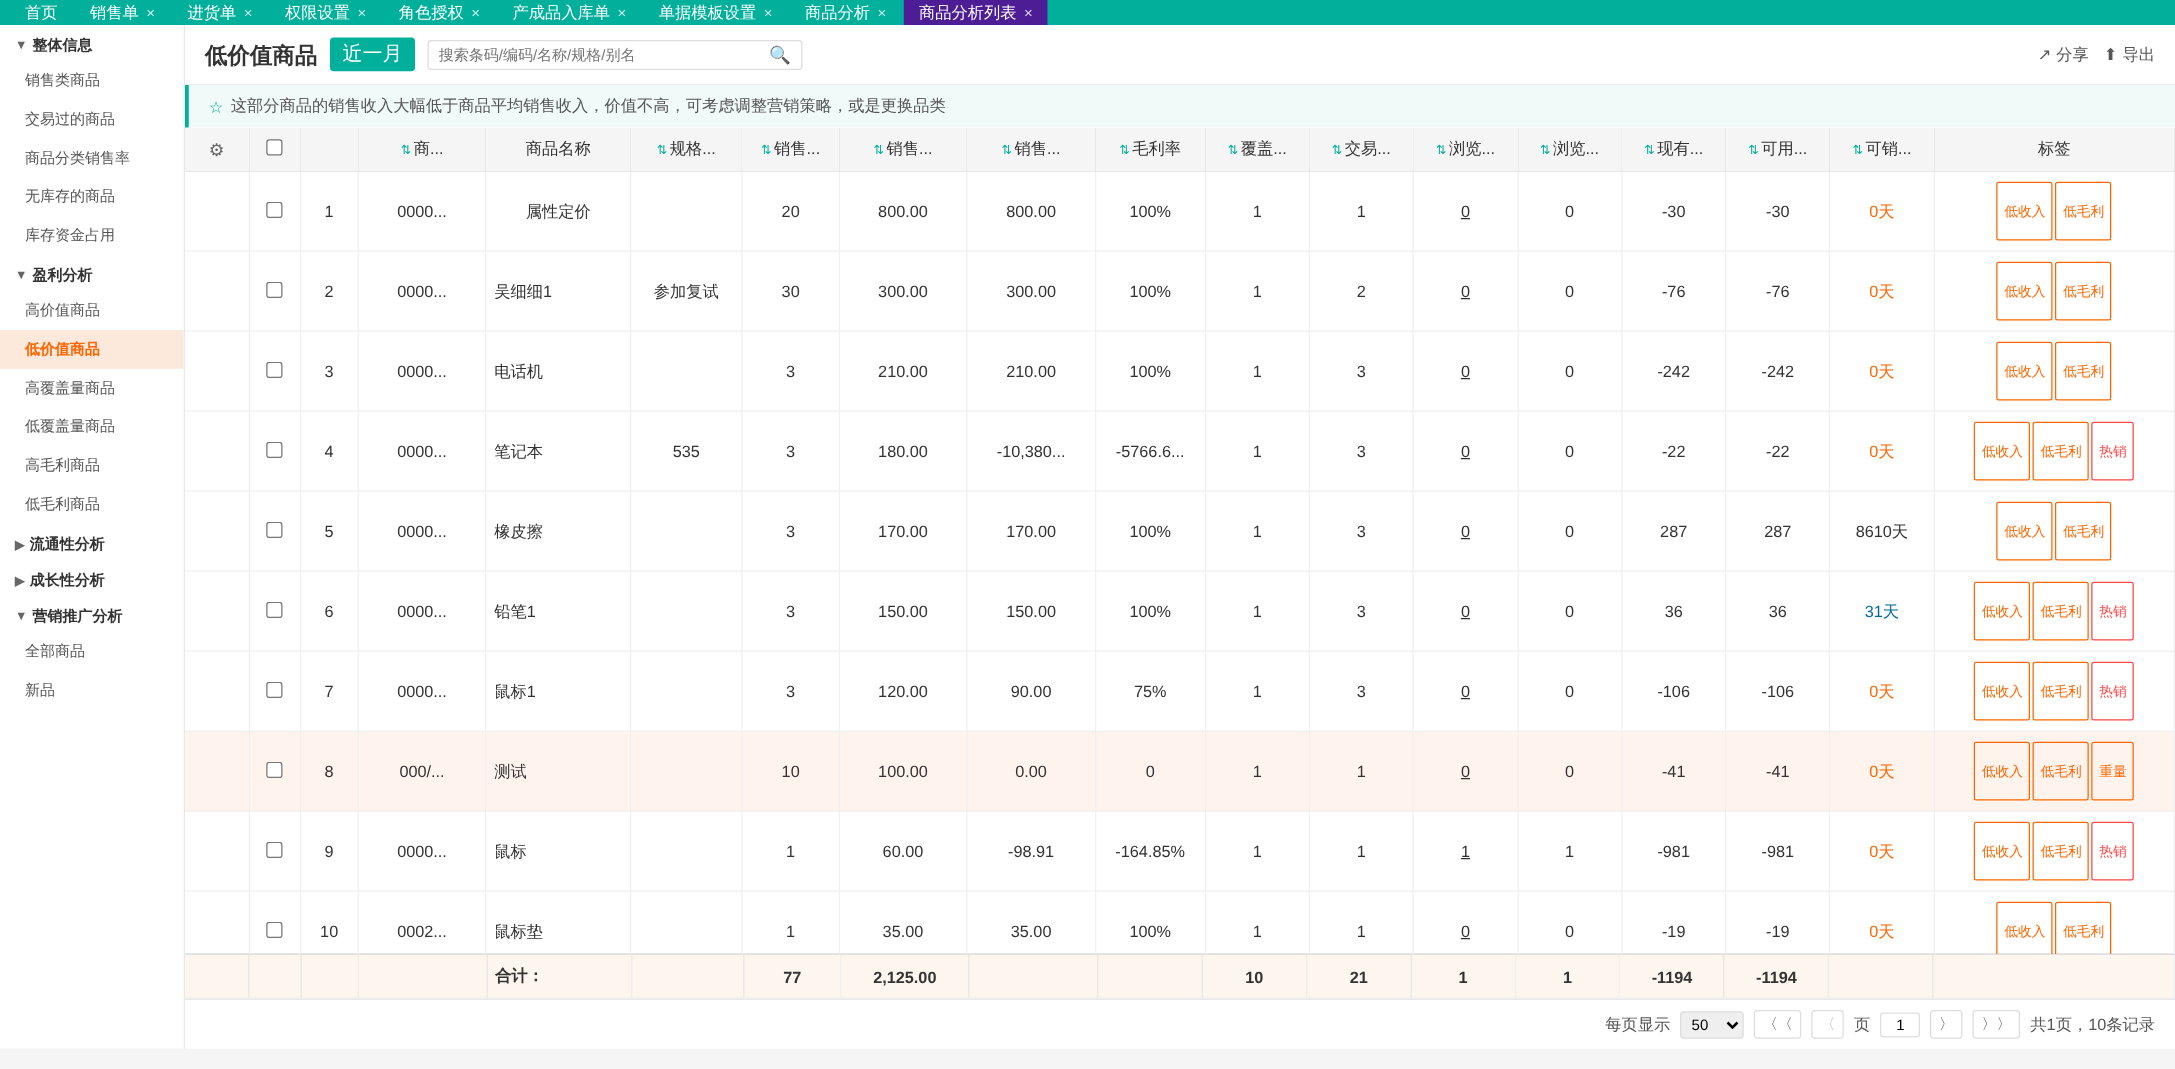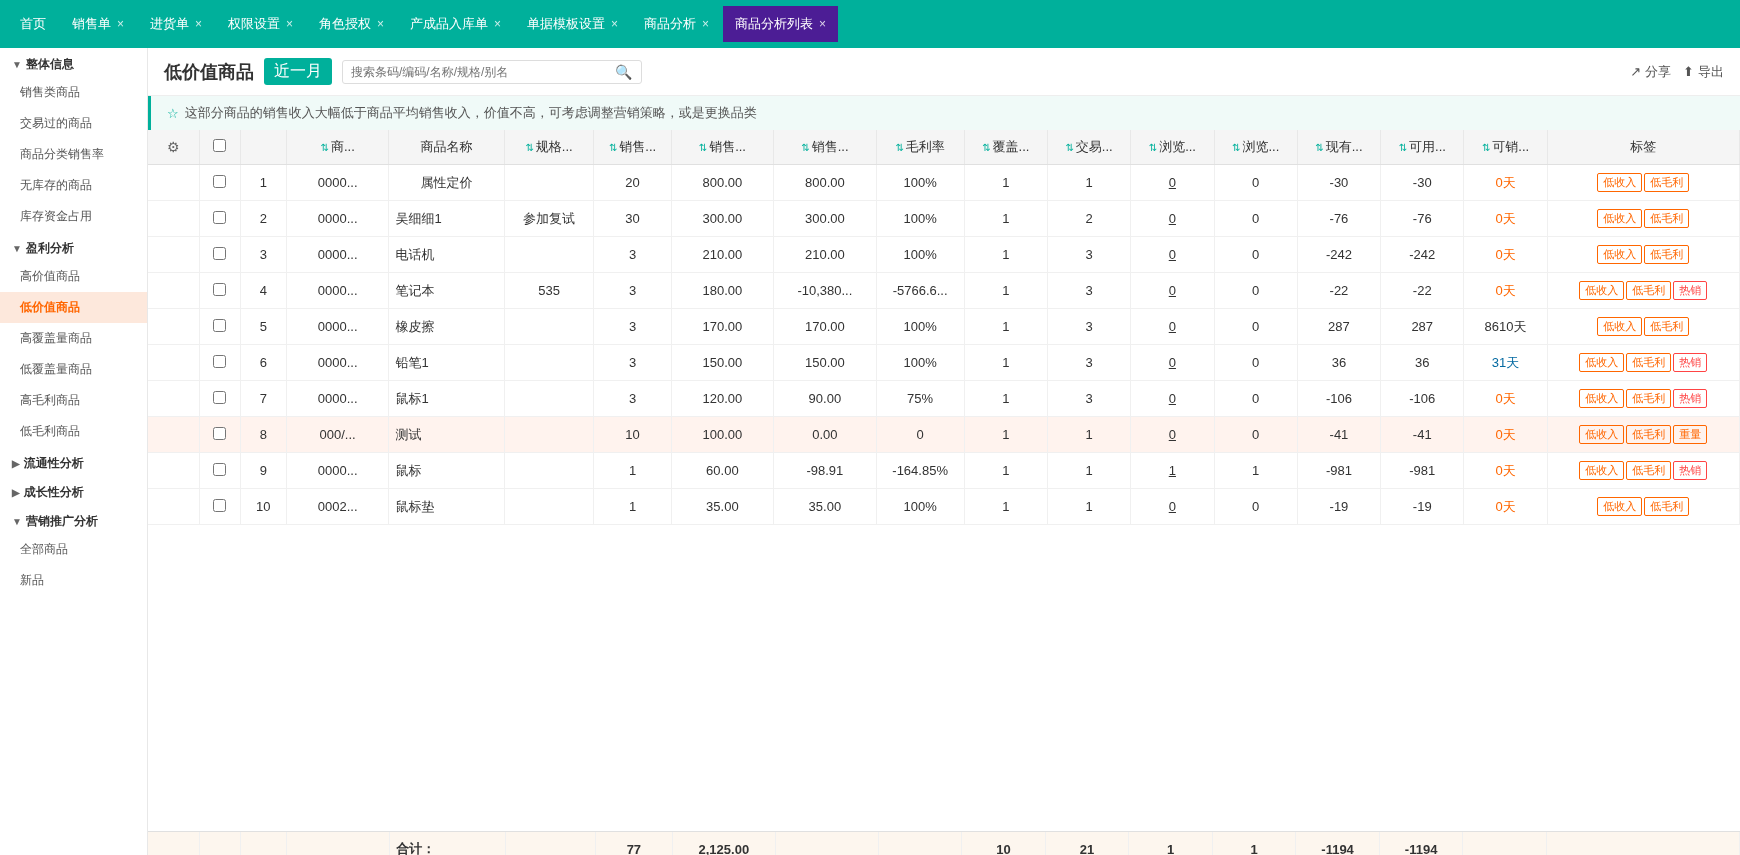--- a/index.html
+++ b/index.html
@@ -3,21 +3,21 @@
   <meta charset="utf-8">
   <style>
     * { box-sizing: border-box; margin: 0; padding: 0; font-family: 'Microsoft YaHei', Arial, sans-serif; font-size: 13px; }
     body { background: #f5f5f5; overflow: hidden; }
 
     
     .top-nav {
       display: flex;
       align-items: center;
       background: #00b09b;
-      height: 48px;
+      height: 20px;
       padding: 0 8px;
       gap: 2px;
     }
     .nav-item {
       color: #fff;
       padding: 0 12px;
       height: 36px;
       display: flex;
       align-items: center;
       cursor: pointer;
@@ -155,21 +155,21 @@
       padding: 7px 6px;
       text-align: center;
       border-bottom: 1px solid #f0f0f0;
       border-right: 1px solid #f0f0f0;
       color: #333;
       white-space: nowrap;
     }
     tr.highlighted td { background: #fff3ee; }
     .tag {
       display: inline-block;
-      padding: 1px 5px;
+      padding: 15px 5px;
       border-radius: 2px;
       font-size: 11px;
       margin: 1px;
     }
     .tag-orange { color: #ff6600; border: 1px solid #ff6600; }
     .tag-red { color: #ff4444; border: 1px solid #ff4444; }
     .underline { text-decoration: underline; cursor: pointer; }
     input[type="checkbox"] { cursor: pointer; }
 
     
@@ -566,14 +566,29 @@
           <td class="col-view2" id="total-view2">1</td>
           <td class="col-stock1" id="total-stock1">-1194</td>
           <td class="col-stock2" id="total-stock2">-1194</td>
           <td class="col-sellable"></td>
           <td class="col-tags"></td>
         </tr>
       </tbody>
         </table>
     </div>
 
+    <div class="pagination-bar">
+      <span>每页显示</span>
+      <select class="page-size-select">
+        <option>50</option>
+        <option>100</option>
+        <option>200</option>
+      </select>
+      <button class="pagination-btn">〈〈</button>
+      <button class="pagination-btn" disabled="">〈</button>
+      <span>页</span>
+      <input class="page-input" type="text" value="1" style="">
+      <button class="pagination-btn">〉</button>
+      <button class="pagination-btn">〉〉</button>
+      <span>共1页，10条记录</span>
+    </div>
   </div>
 </div>
 
 </body></html>

